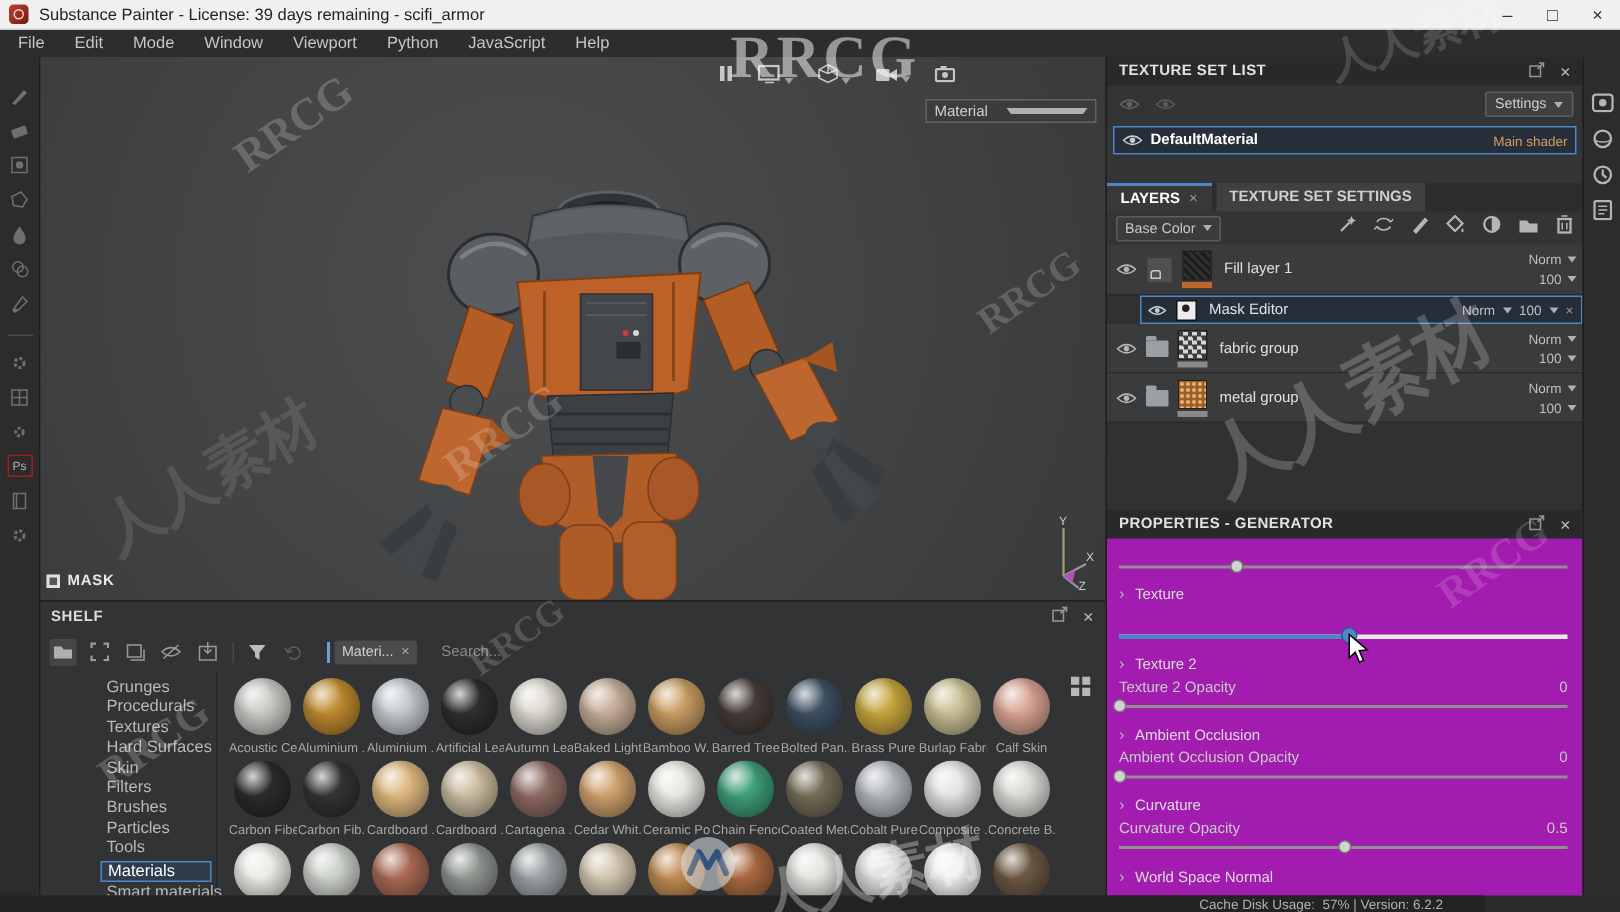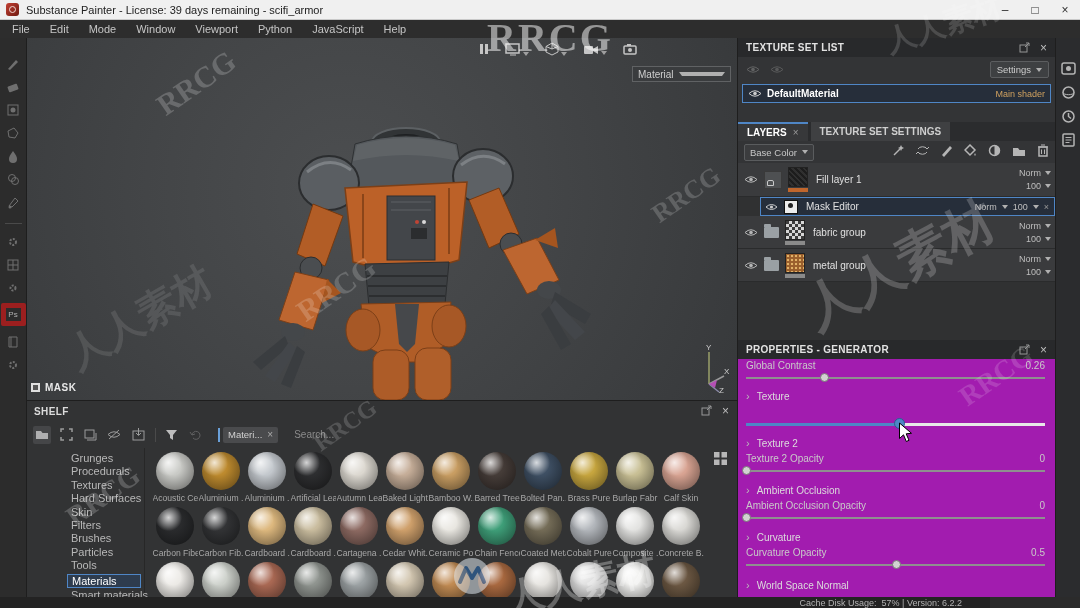--- a/index.html
+++ b/index.html
@@ -23,29 +23,29 @@
     display:flex;align-items:center;padding-left:2px;box-sizing:border-box;}
   .menu-item{font-size:11px;color:#c6c6c6;padding:0 10px;line-height:18px;}
 
   
   #left-toolbar{position:absolute;left:0;top:38px;width:27px;height:559px;background:#2c2c2c;
     border-right:1px solid #1e1e1e;box-sizing:border-box;display:flex;flex-direction:column;
     align-items:center;padding-top:18px;}
   .ltool{width:15px;height:15px;margin-bottom:8px;opacity:.45;display:flex;align-items:center;justify-content:center;}
   .ltool svg{display:block;}
   .ltool-sep{width:17px;height:1px;background:#4a4a4a;margin:6px 0 10px 0;opacity:1;}
-  .ps-badge{border:5px solid #b91c1c;border-radius:2px;color:#cfcfcf;font-size:8px;
+  .ps-badge{border:1px solid #b91c1c;border-radius:2px;color:#cfcfcf;font-size:8px;
     width:15px;height:13px;display:flex;align-items:center;justify-content:center;opacity:.8;margin-bottom:8px;}
 
   
   #viewport{position:absolute;left:27px;top:38px;width:710px;height:362px;overflow:hidden;
     background:radial-gradient(circle at 45% 42%,#4c4e50 0%,#434547 45%,#37393b 100%);}
   #vp-toolbar{position:absolute;top:4px;right:100px;display:flex;gap:16px;align-items:center;}
   .vp-icon{display:flex;align-items:flex-end;gap:2px;opacity:.85;}
-  #material-dd{position:absolute;top:28px;right:6px;width:99px;height:16px;background:#3a3c3e;
+  #material-dd{position:absolute;top:28px;right:6px;width:114px;height:16px;background:#3a3c3e;
     border:1px solid #606264;display:flex;align-items:center;padding:0 5px;box-sizing:border-box;}
   #material-dd span{font-size:10px;color:#cfcfcf;flex:1;}
   .chev{width:0;height:0;border-left:3px solid transparent;border-right:3px solid transparent;
     border-top:4px solid #b0b0b0;display:inline-block;}
   #mask-chip{position:absolute;left:4px;bottom:7px;display:flex;align-items:center;gap:5px;}
   #mask-chip .sq{width:9px;height:9px;border:2px solid #e0e0e0;box-sizing:border-box;background:#555;}
   #mask-chip span{font-size:10px;font-weight:bold;color:#e8e8e8;letter-spacing:.5px;}
   #axis-gizmo{position:absolute;right:6px;bottom:6px;}
   #model-svg{position:absolute;left:150px;top:40px;}
 
@@ -781,24 +781,20 @@
         <span class="ttl">PROPERTIES - GENERATOR</span>
         <div class="hdr-icons">
           <span class="popout-ic"><svg width="11" height="11">
                 <rect x="1" y="3" width="7" height="7" fill="none" stroke="#bbb"></rect>
                 <path d="M6 5 L10 1 M7 1 H10 V4" stroke="#bbb" fill="none"></path>
               </svg></span>
           <span class="close-x">×</span>
         </div>
       </div>
       <div id="props-body">
-        <div class="plabel-row" style="top:2px">
-            <span class="plabel">Global Contrast</span>
-            <span class="pvalue">0.26</span>
-          </div>
         <div class="ptrack-row" style="top:15px">
             <div class="ptrack"></div>
             <div class="phandle" style="left: calc(26% - 4px);"></div>
           </div>
 
         <div class="psection" style="top:31px">
             <span class="sec-chev">›</span>
             <span class="sec-label">Texture</span>
           </div>
 

